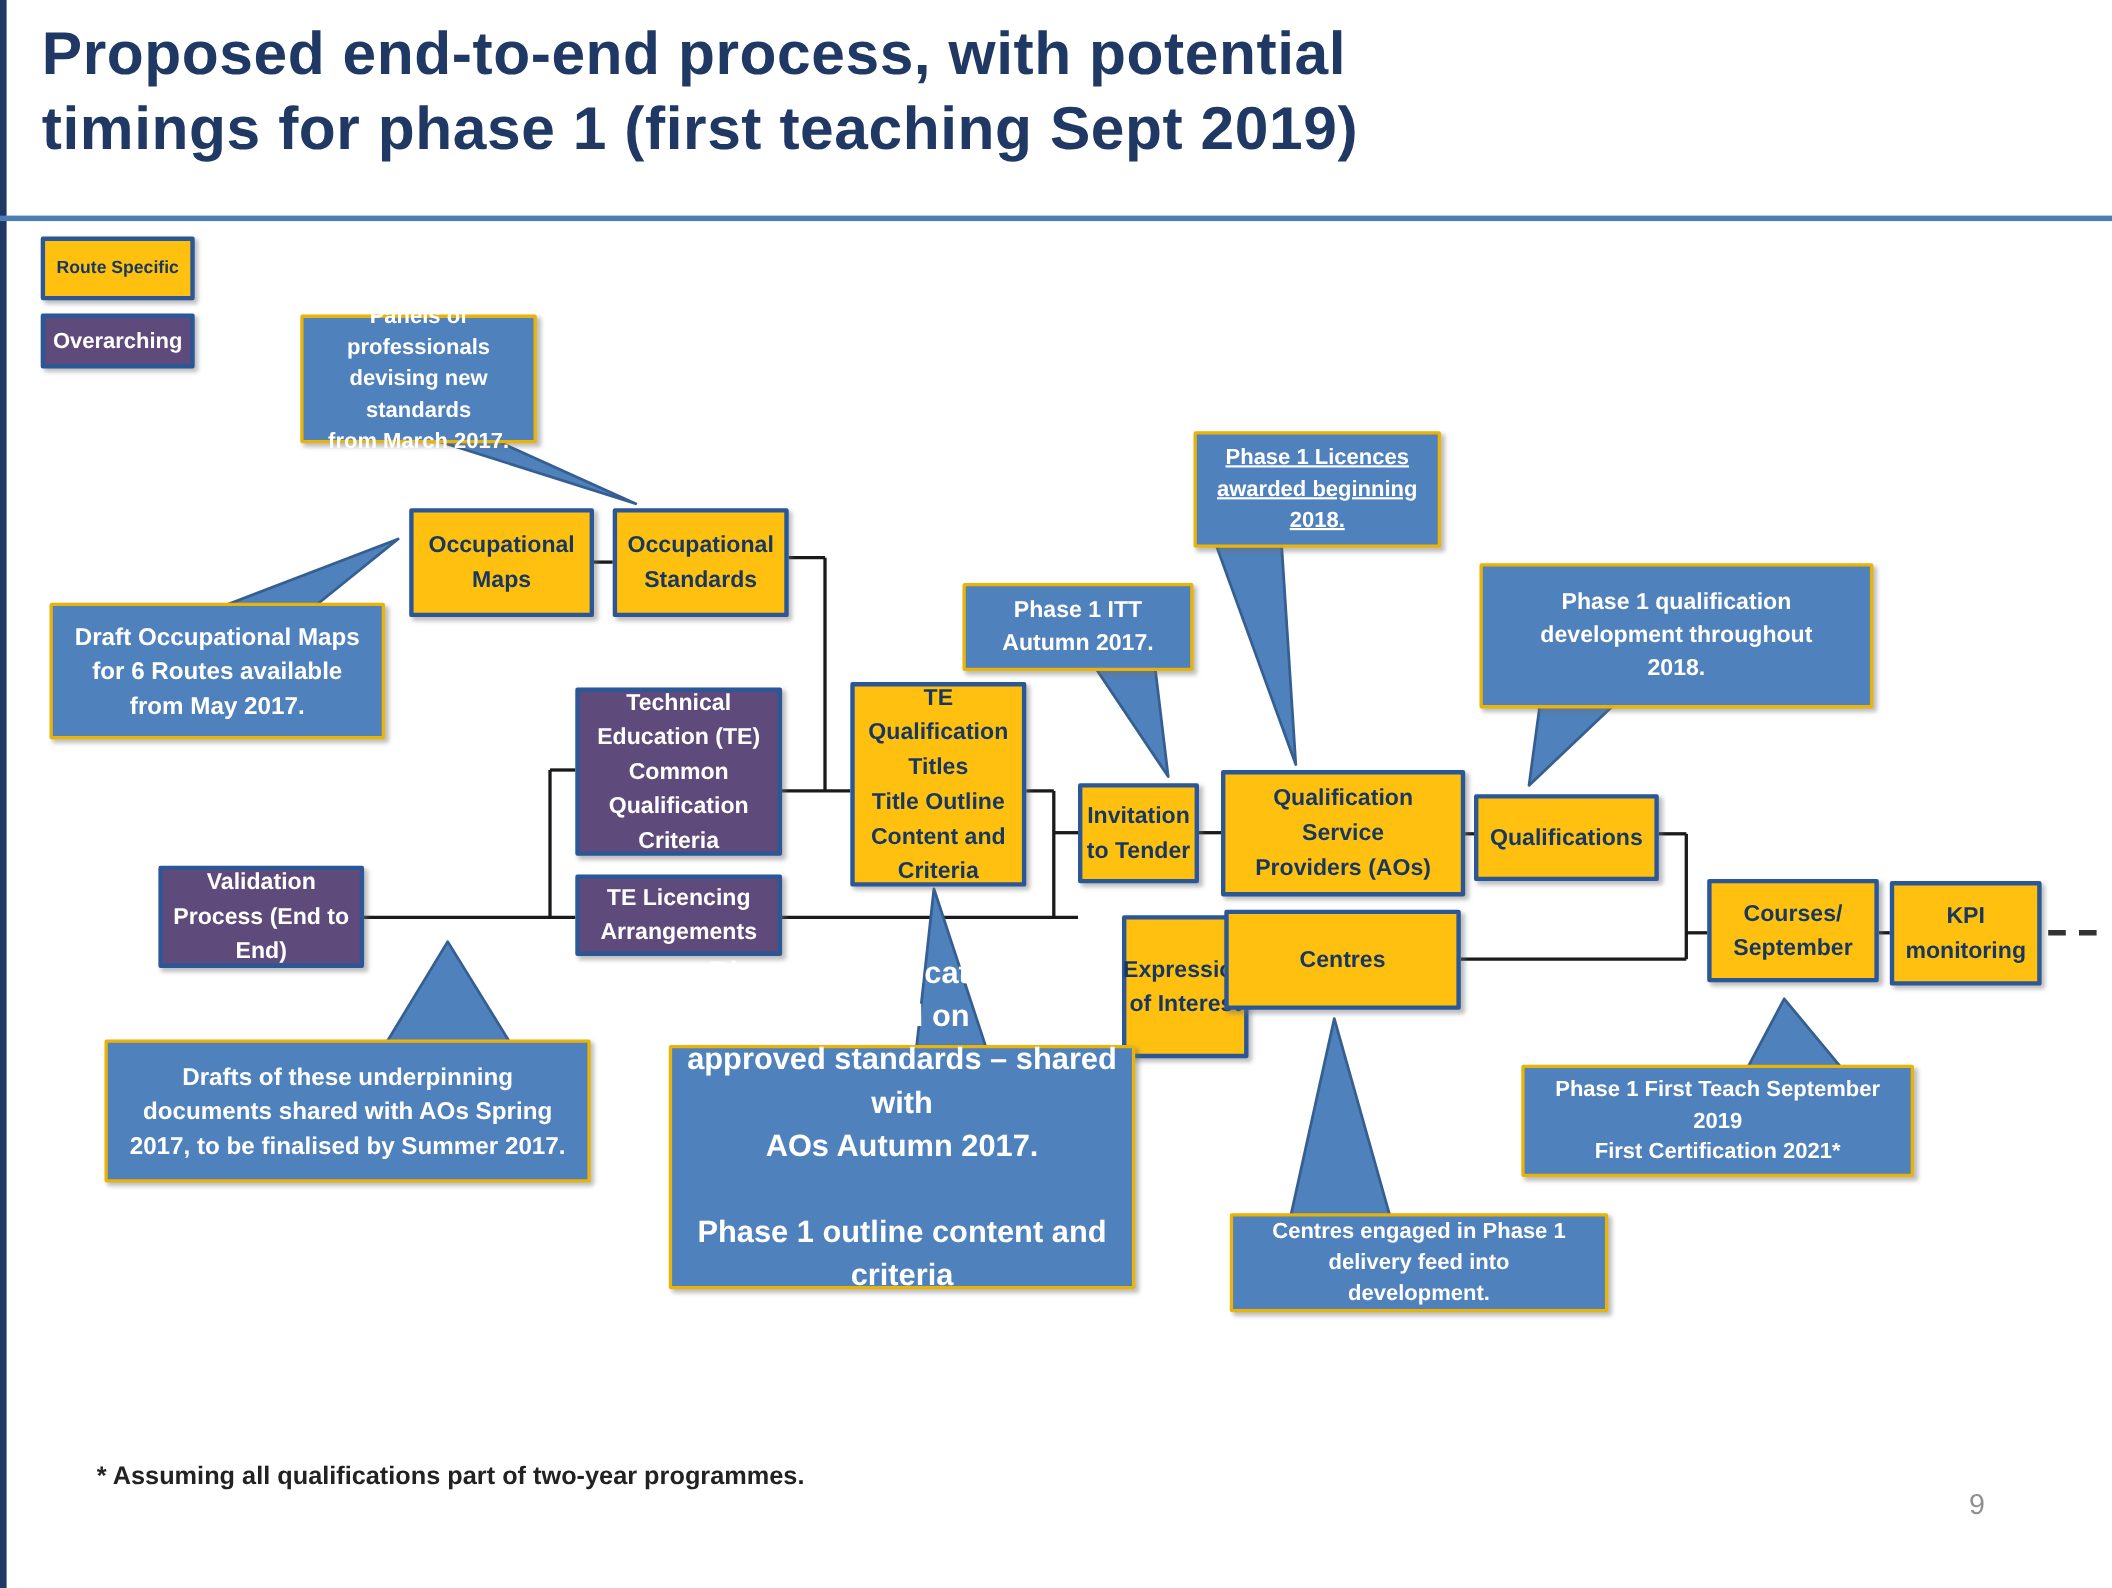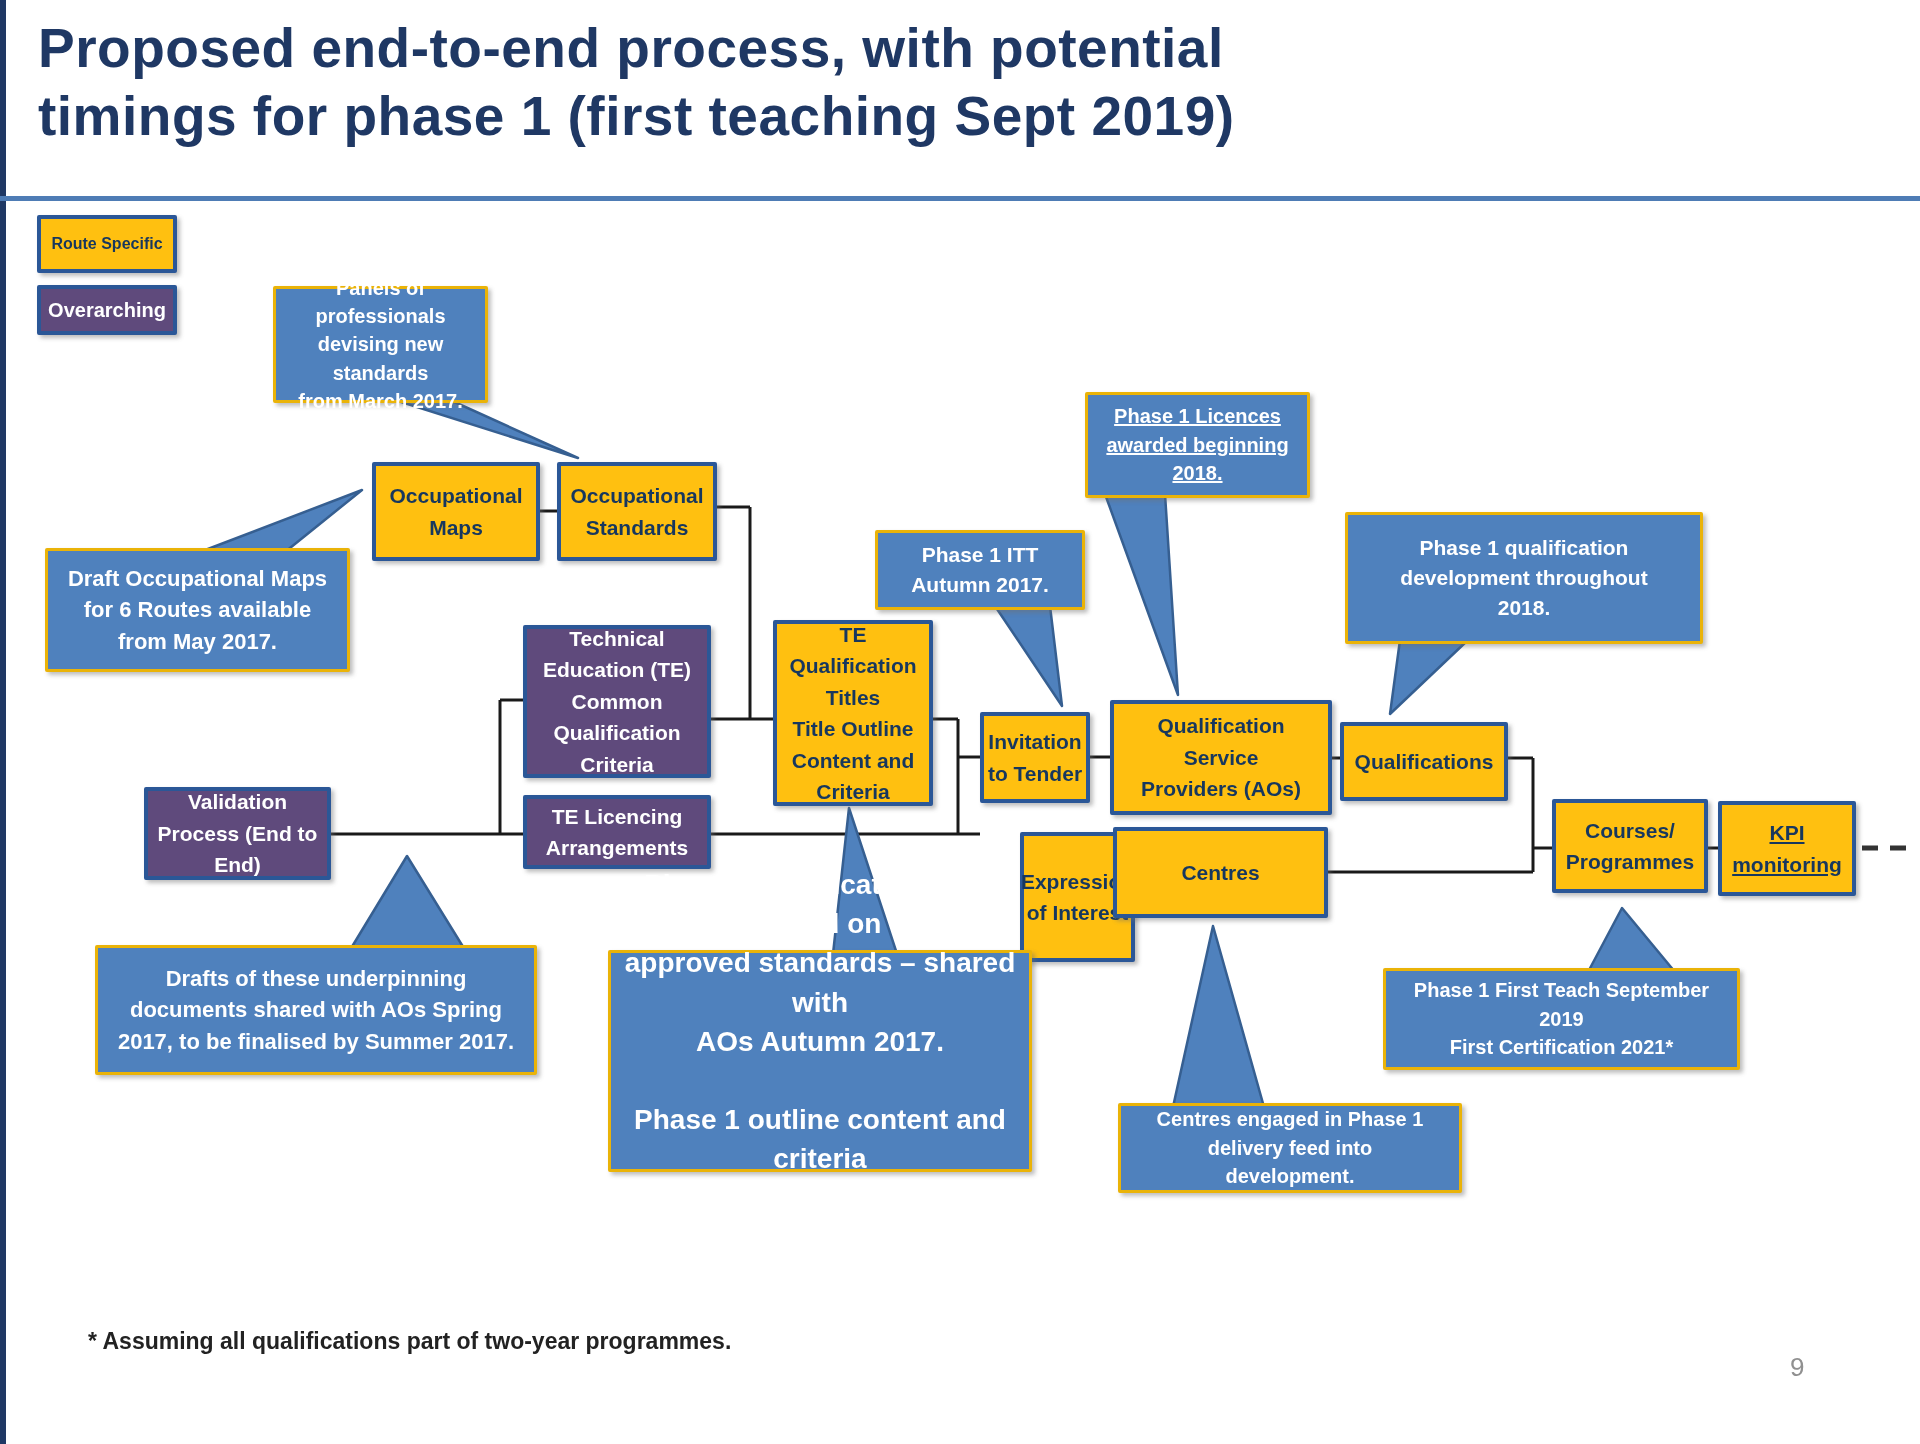--- a/index.html
+++ b/index.html
@@ -94,22 +94,22 @@
   <div class="node yellow" style="left:980px;top:712px;width:110px;height:91px;">Invitation
 to Tender</div>
   <div class="node yellow" style="left:1110px;top:700px;width:222px;height:115px;">Qualification
 Service
 Providers (AOs)</div>
   <div class="node yellow" style="left:1340px;top:722px;width:168px;height:79px;">Qualifications</div>
   <div class="node yellow" style="left:980px;top:832px;width:115px;height:130px;margin-left:40px;">Expression
 of Interest</div>
   <div class="node yellow" style="left:1113px;top:827px;width:215px;height:91px;">Centres</div>
   <div class="node yellow" style="left:1552px;top:799px;width:156px;height:94px;">Courses/
-Programmes</div>
-  <div class="node yellow" style="left:1718px;top:801px;width:138px;height:95px;text-decoration:underline;">KPI
+September</div>
+  <div class="node yellow" style="left:1718px;top:801px;width:138px;height:95px;">KPI
 monitoring</div>
 
   <div class="callout" style="left:273px;top:286px;width:215px;height:117px;font-size:20px;">Panels of professionals
 devising new standards
 from March 2017.</div>
   <div class="callout" style="left:45px;top:548px;width:305px;height:124px;font-size:22px;">Draft Occupational Maps
 for 6 Routes available
 from May 2017.</div>
   <div class="callout" style="left:875px;top:530px;width:210px;height:80px;">Phase 1 ITT
 Autumn 2017.</div>

